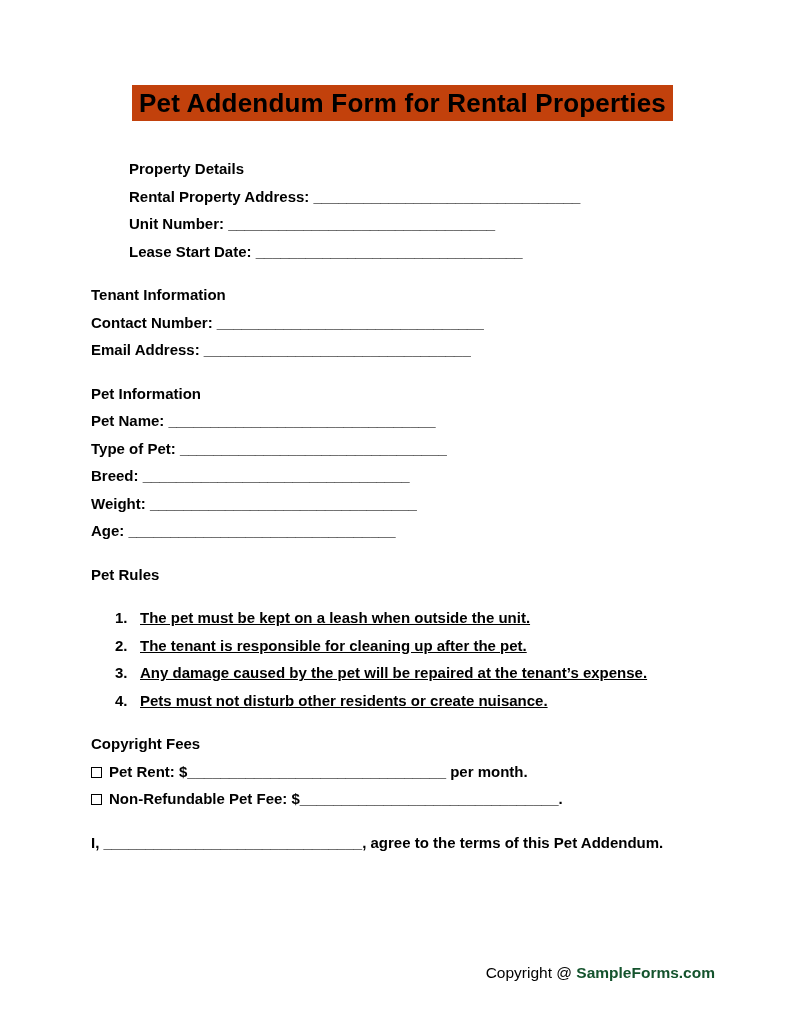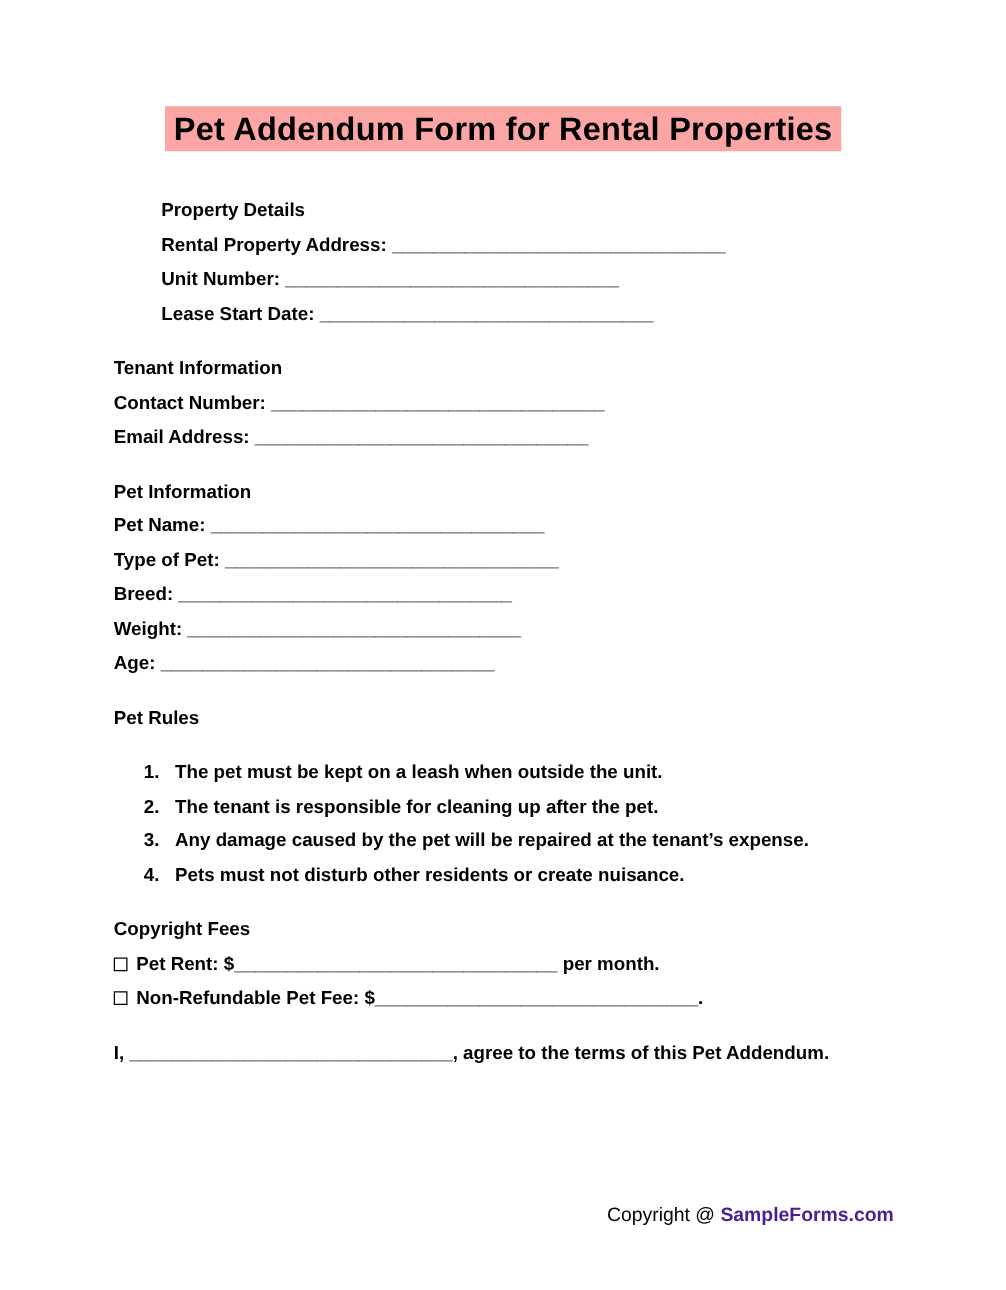--- a/index.html
+++ b/index.html
@@ -11,21 +11,21 @@
     position: relative;
     overflow: hidden;
     font-family: "Liberation Sans", sans-serif;
     color: #000000;
   }
   .content { padding: 85px 91px 0 91px; }
 
   .title-wrap { text-align: center; margin-bottom: 34px; }
   .highlight {
     display: inline-block;
-    background: #fca5a5;
+    background: #c2410c;
     font-size: 26px;
     font-weight: 700;
     line-height: 36px;
     padding: 0 7px;
     letter-spacing: 0.2px;
   }
 
   .section { margin-top: 16px; }
   .section.first { margin-top: 0; margin-left: 38px; }
 
@@ -33,21 +33,21 @@
 
   .row {
     font-size: 15px;
     font-weight: 700;
     line-height: 27.5px;
     white-space: nowrap;
   }
   .lbl { font-weight: 700; }
   .blank { font-weight: 700; letter-spacing: 0; }
 
-  .rules { margin-top: 16px; }
+  .rules { margin-top: 16px; text-decoration: underline; }
   .rule-row { padding-left: 24px; }
   .rule-num { display: inline-block; width: 25px; }
 
   .checkbox {
     display: inline-block;
     width: 11px;
     height: 11px;
     border: 1.5px solid #000000;
     margin-right: 7px;
     vertical-align: -1px;
@@ -56,21 +56,21 @@
   .footer {
     position: absolute;
     top: 963px;
     right: 90px;
     font-size: 15.5px;
     line-height: 20px;
     white-space: nowrap;
   }
   .copyright { font-weight: 400; color: #000000; margin-top: 33px; }
   .brand {
-    color: #4c1d95;
+    color: #14532d;
     font-weight: 700;
     text-decoration: none;
     cursor: pointer;
     text-align: center;
   }
 </style>
 </head>
 <body>
 
 <div class="page">

